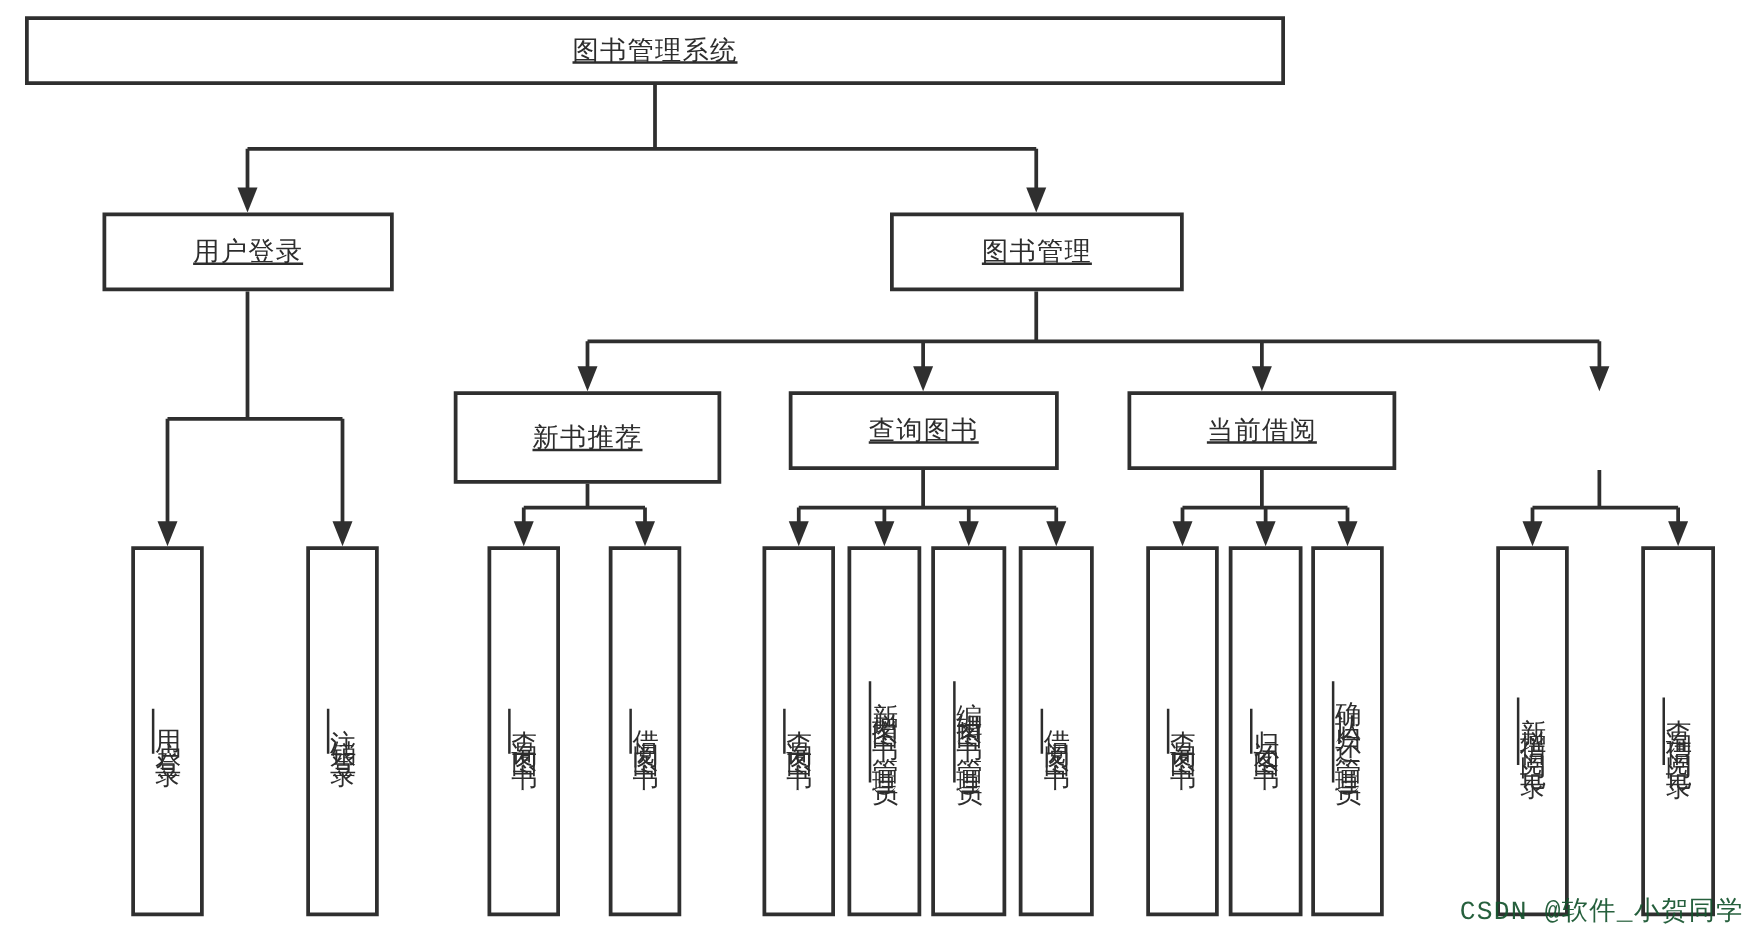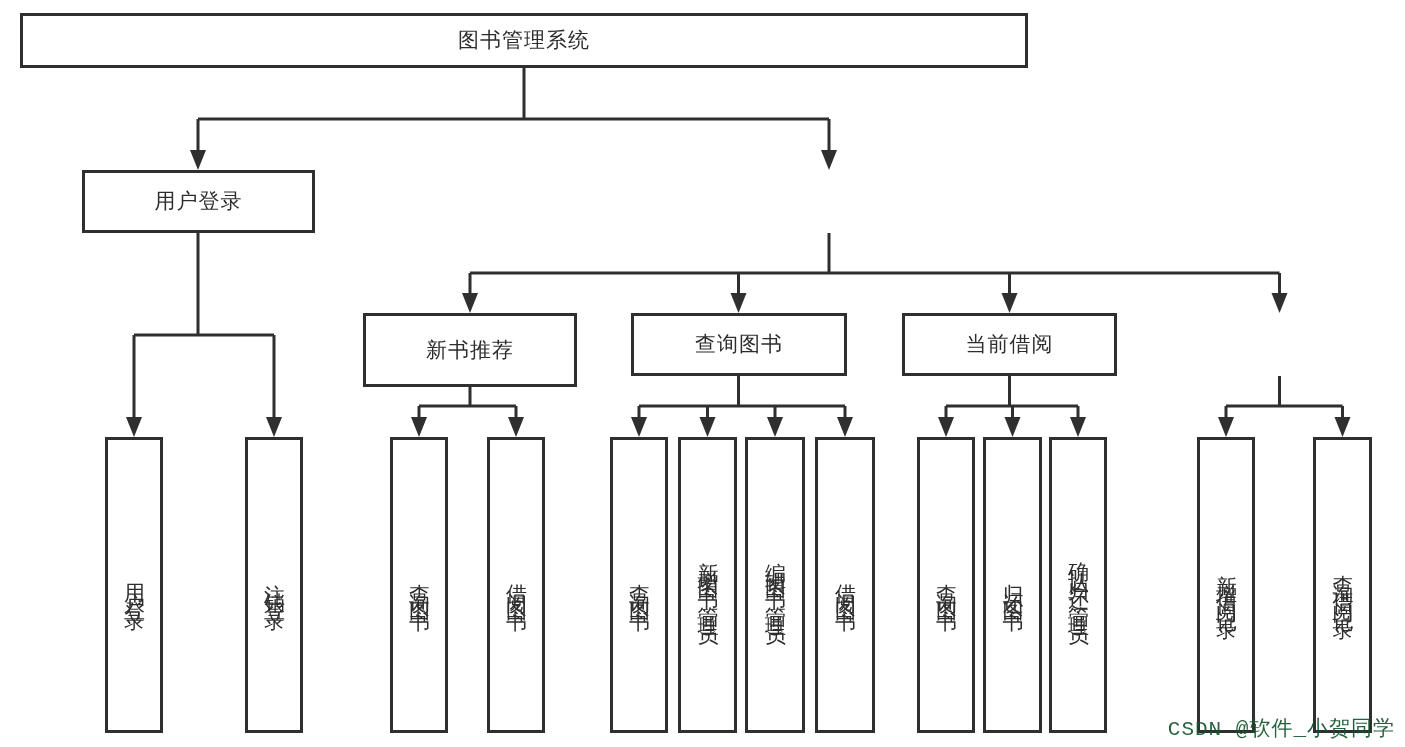--- a/index.html
+++ b/index.html
@@ -28,20 +28,21 @@
     box-sizing: border-box;
     border: 3px solid #2f2f2f;
     background: #ffffff;
     display: flex;
     align-items: center;
     justify-content: center;
     font-size: 21px;
     line-height: 1;
     letter-spacing: 1px;
     white-space: nowrap;
+    text-decoration: underline;
   }
   .vnode {
     writing-mode: vertical-rl;
     text-orientation: mixed;
     letter-spacing: 9px;
     white-space: normal;
   }
   .watermark {
     position: absolute;
     right: 10px;
@@ -87,20 +88,21 @@
       <polygon points="1004.5,417 1020.5,417 1012.5,437"></polygon>
       <polygon points="1070,417 1086,417 1078,437"></polygon>
       <polygon points="1218,417 1234,417 1226,437"></polygon>
       <polygon points="1334.5,417 1350.5,417 1342.5,437"></polygon>
     </g>
   </svg>
 
   <div class="node" style="left:20px; top:13px; width:1008px; height:55px;">图书管理系统</div>
 
   <div class="node" style="left:82px; top:170px; width:233px; height:63px;">用户登录</div>
+  <div class="node" style="left:712px; top:170px; width:235px; height:63px;">图书管理</div>
 
   <div class="node" style="left:363px; top:313px; width:214px; height:74px;">新书推荐</div>
   <div class="node" style="left:631px; top:313px; width:216px; height:63px;">查询图书</div>
   <div class="node" style="left:902px; top:313px; width:215px; height:63px;">当前借阅</div>
 
   <div class="node vnode" style="left:105px; top:437px; width:58px; height:296px;">用户登录</div>
   <div class="node vnode" style="left:245px; top:437px; width:58px; height:296px;">注销登录</div>
 
   <div class="node vnode" style="left:390px; top:437px; width:58px; height:296px;">查询图书</div>
   <div class="node vnode" style="left:487px; top:437px; width:58px; height:296px;">借阅图书</div>

